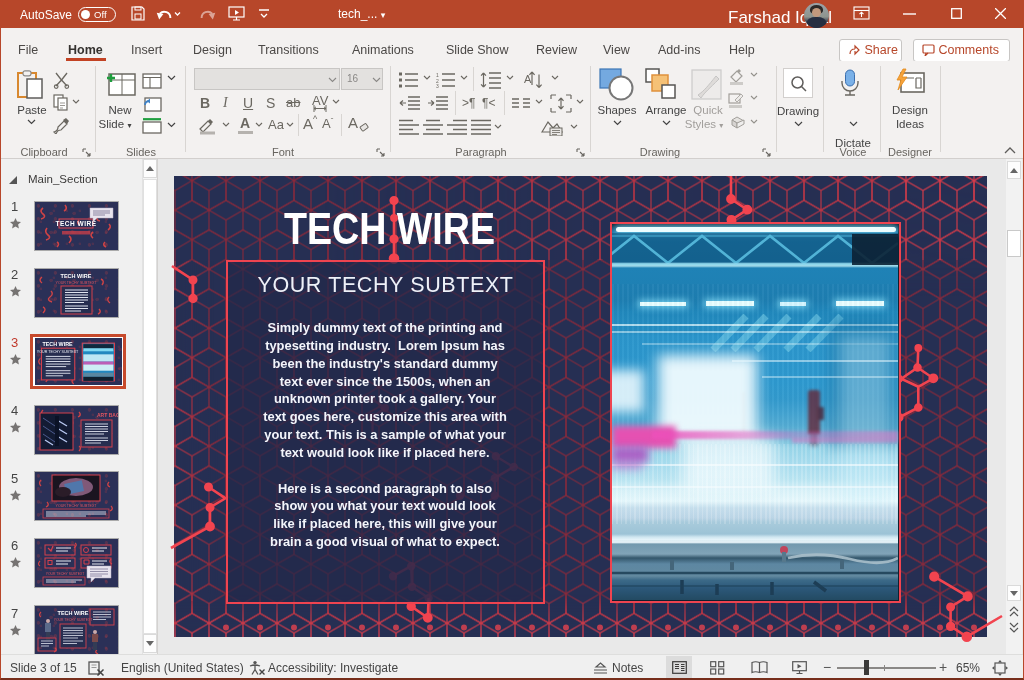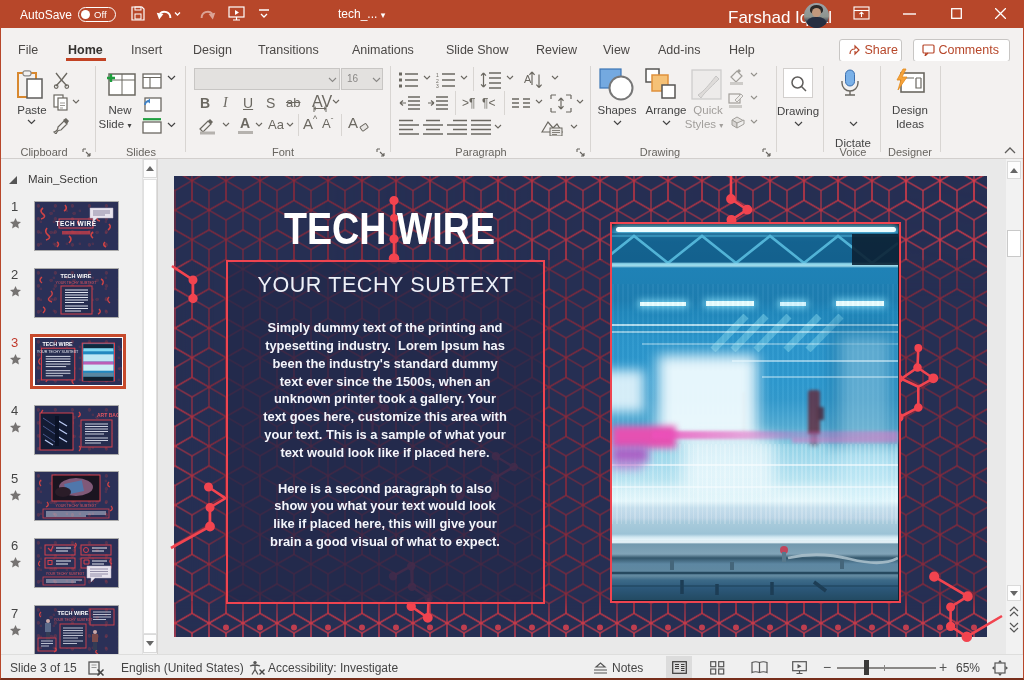--- a/index.html
+++ b/index.html
@@ -205,21 +205,21 @@
   <div class="abs" style="left:341px;top:7px;width:42px;height:22px;background:#e3e1df;border:1px solid #c8c6c4;color:#8a8886;font-size:10px;line-height:20px;"><span style="margin-left:5px;">16</span>
     <svg class="abs" style="left:30px;top:8px;" width="9" height="6" viewBox="0 0 9 6">
         <path d="M1 1l3.5 3.5L8 1" fill="none" stroke="#8a8886" stroke-width="1.1"></path>
       </svg>
   </div>
   <div class="abs icongray" style="left:200px;top:34px;font-size:14px;font-weight:bold;">B</div>
   <div class="abs icongray" style="left:223px;top:34px;font-size:14px;font-style:italic;font-family:'Liberation Serif',serif;">I</div>
   <div class="abs icongray" style="left:243px;top:34px;font-size:14px;text-decoration:underline;">U</div>
   <div class="abs icongray" style="left:266px;top:34px;font-size:14px;">S</div>
   <div class="abs icongray" style="left:286px;top:34px;font-size:13px;text-decoration:line-through;">ab</div>
-  <div class="abs icongray" style="left:312px;top:32px;font-size:16px;">AV</div>
+  <div class="abs icongray" style="left:312px;top:32px;font-size:13px;">AV</div>
   <svg class="abs" style="left:311px;top:44px;" width="18" height="7" viewBox="0 0 18 7">
       <path d="M3 0v7M15 0v7M3 3.5h12M3 3.5l2-1.7M3 3.5l2 1.7M15 3.5l-2-1.7M15 3.5l-2 1.7" stroke="#6b6861" stroke-width="1"></path>
     </svg>
   <svg class="abs" style="left:332px;top:38px;" width="8" height="6" viewBox="0 0 8 6">
       <path d="M1 1l3 3 3-3" fill="none" stroke="#6b6861" stroke-width="1.1"></path>
     </svg>
   <svg class="abs" style="left:198px;top:56px;" width="22" height="18" viewBox="0 0 22 18">
       <path d="M2 12L10 4l3 3-8 8z" fill="none" stroke="#6b6861" stroke-width="1.2"></path>
       <path d="M10 4l2-2 3 3-2 2" fill="#6b6861"></path>
       <rect x="2" y="14.5" width="15" height="3" fill="#b5b2ae"></rect>

